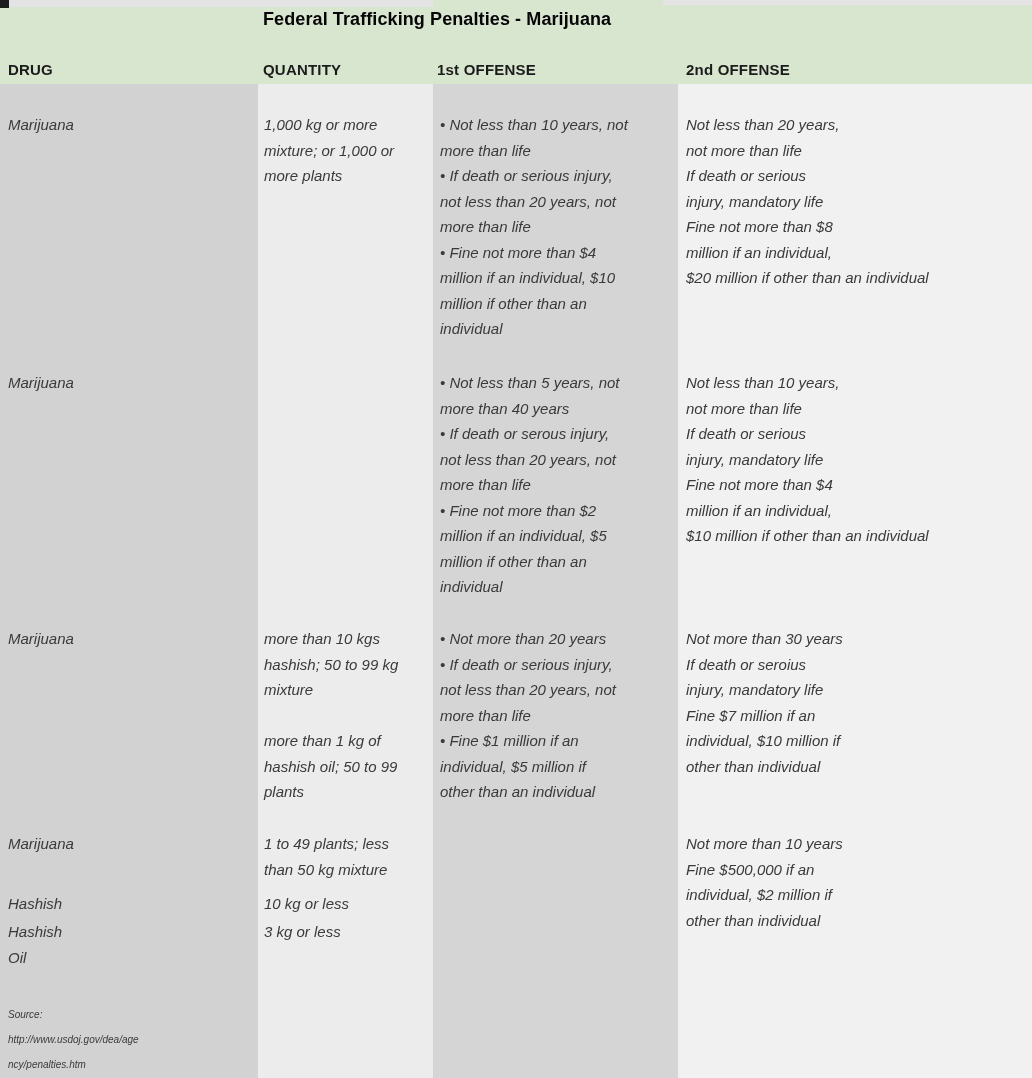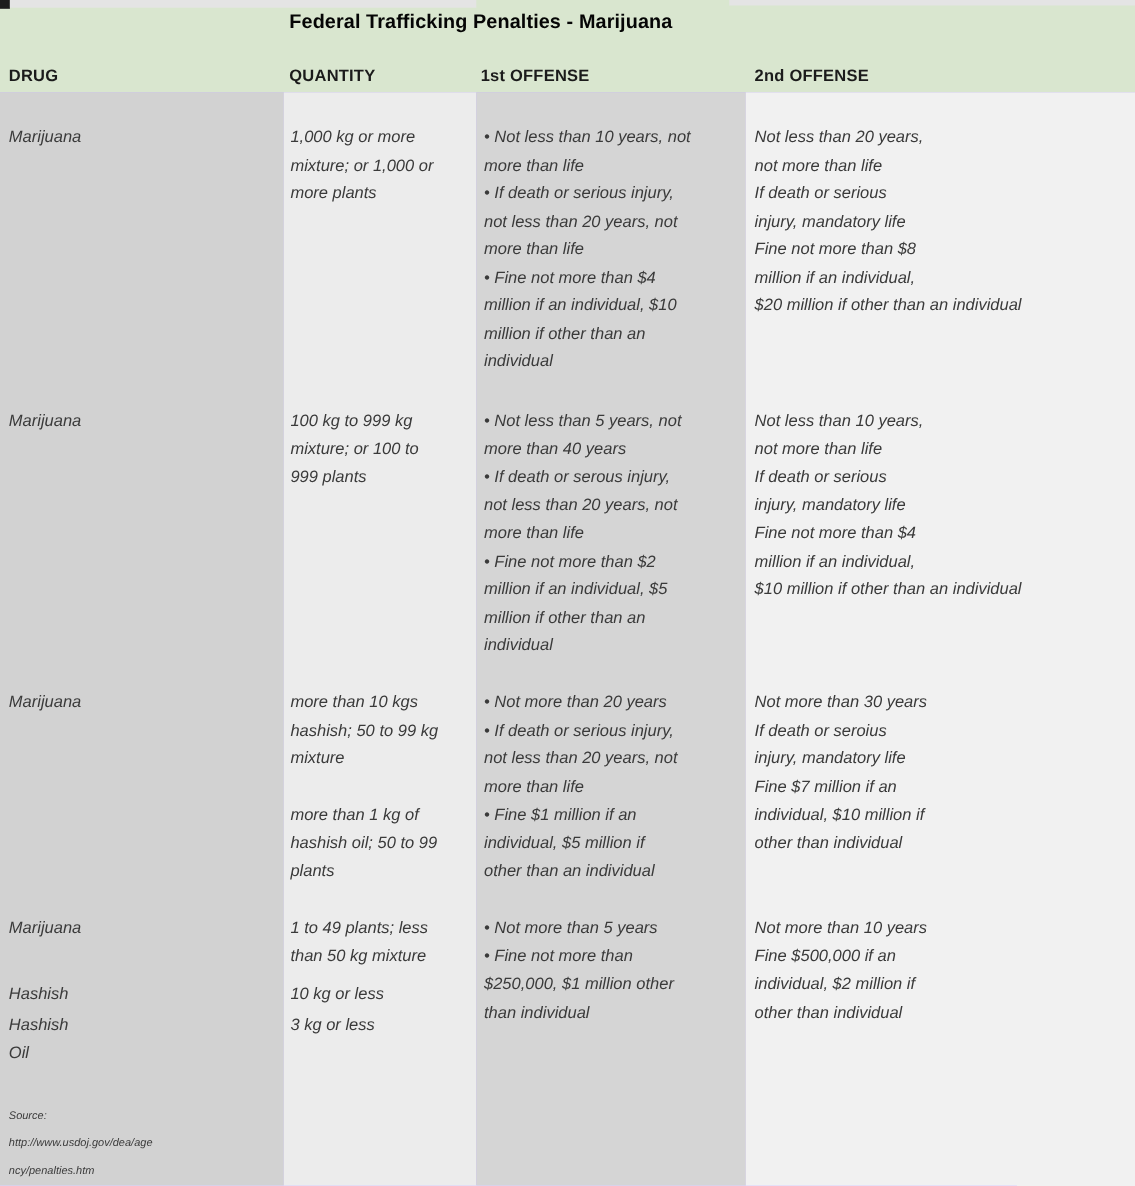--- a/index.html
+++ b/index.html
@@ -96,23 +96,20 @@
 individual</div>
   <div class="cell c-second r1">Not less than 20 years,
 not more than life
 If death or serious
 injury, mandatory life
 Fine not more than $8
 million if an individual,
 $20 million if other than an individual</div>
 
   <div class="cell c-drug r2">Marijuana</div>
-  <div class="cell c-qty r2">100 kg to 999 kg
-mixture; or 100 to
-999 plants</div>
   <div class="cell c-first r2">• Not less than 5 years, not
 more than 40 years
 • If death or serous injury,
 not less than 20 years, not
 more than life
 • Fine not more than $2
 million if an individual, $5
 million if other than an
 individual</div>
   <div class="cell c-second r2">Not less than 10 years,
@@ -141,24 +138,20 @@
   <div class="cell c-second r3">Not more than 30 years
 If death or seroius
 injury, mandatory life
 Fine $7 million if an
 individual, $10 million if
 other than individual</div>
 
   <div class="cell c-drug r4">Marijuana</div>
   <div class="cell c-qty r4">1 to 49 plants; less
 than 50 kg mixture</div>
-  <div class="cell c-first r4">• Not more than 5 years
-• Fine not more than
-$250,000, $1 million other
-than individual</div>
   <div class="cell c-second r4">Not more than 10 years
 Fine $500,000 if an
 individual, $2 million if
 other than individual</div>
 
   <div class="cell c-drug r-hash1">Hashish</div>
   <div class="cell c-qty r-hash1">10 kg or less</div>
   <div class="cell c-drug r-hash2">Hashish
 Oil</div>
   <div class="cell c-qty r-hash2">3 kg or less</div>

